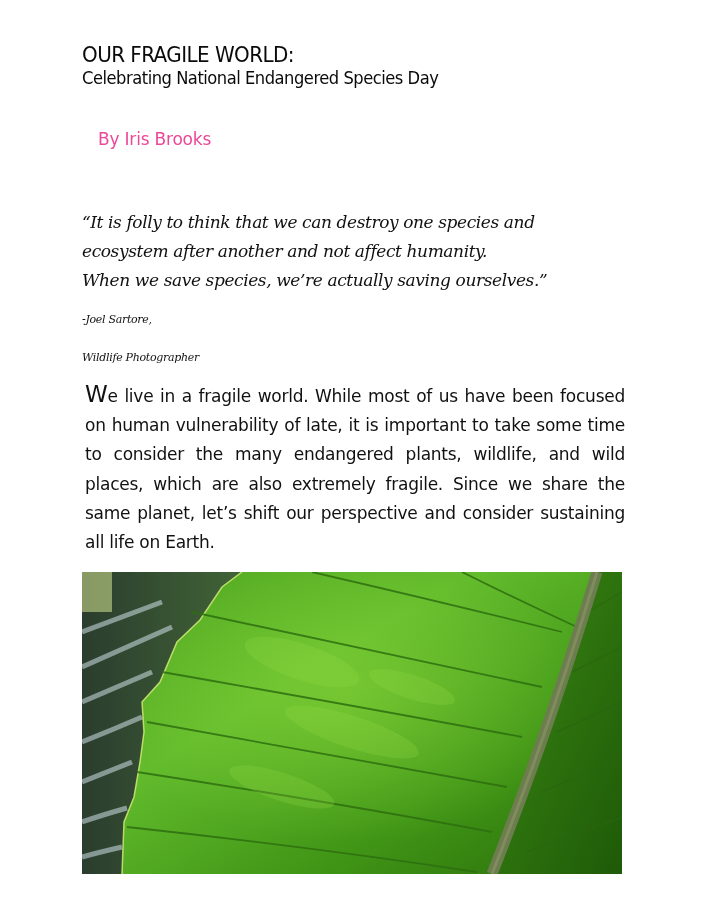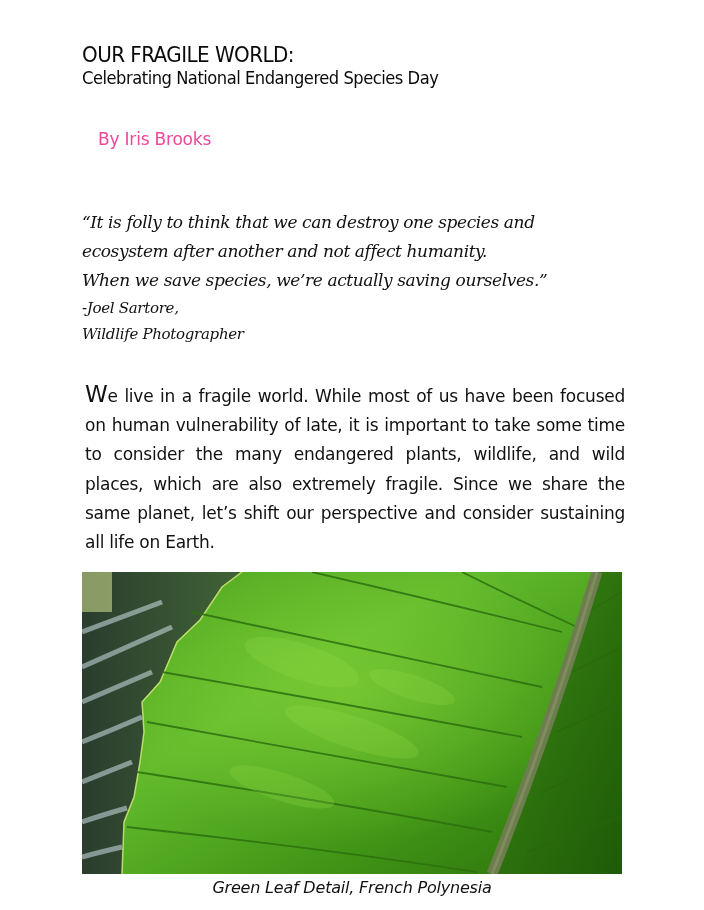--- a/index.html
+++ b/index.html
@@ -67,23 +67,24 @@
       width: 540px;
       font-family: "DejaVu Serif", serif;
       font-style: italic;
       font-size: 17px;
       line-height: 29px;
       color: #111111;
       letter-spacing: -0.4px;
     }
     .quote-block .q-line { white-space: nowrap; }
     .quote-block .attrib {
-      font-size: 15px;
+      font-size: 11px;
       line-height: 26px;
       letter-spacing: -0.3px;
+      margin-top: 12px;
     }
     .intro {
       position: absolute;
       left: 85px;
       top: 382px;
       width: 540px;
       font-family: "DejaVu Sans", sans-serif;
       font-size: 17px;
       line-height: 29.2px;
       color: #111111;
@@ -209,15 +210,14 @@
 
       <g fill="#9be04a" opacity="0.22">
         <ellipse cx="220" cy="90" rx="60" ry="18" transform="rotate(18 220 90)"></ellipse>
         <ellipse cx="270" cy="160" rx="70" ry="16" transform="rotate(18 270 160)"></ellipse>
         <ellipse cx="200" cy="215" rx="55" ry="14" transform="rotate(18 200 215)"></ellipse>
         <ellipse cx="330" cy="115" rx="45" ry="12" transform="rotate(18 330 115)"></ellipse>
       </g>
     </svg>
   </div>
 
-  <div class="caption">Green Leaf Detail, French Polynesia</div>
 
 </div>
 
 </body></html>

